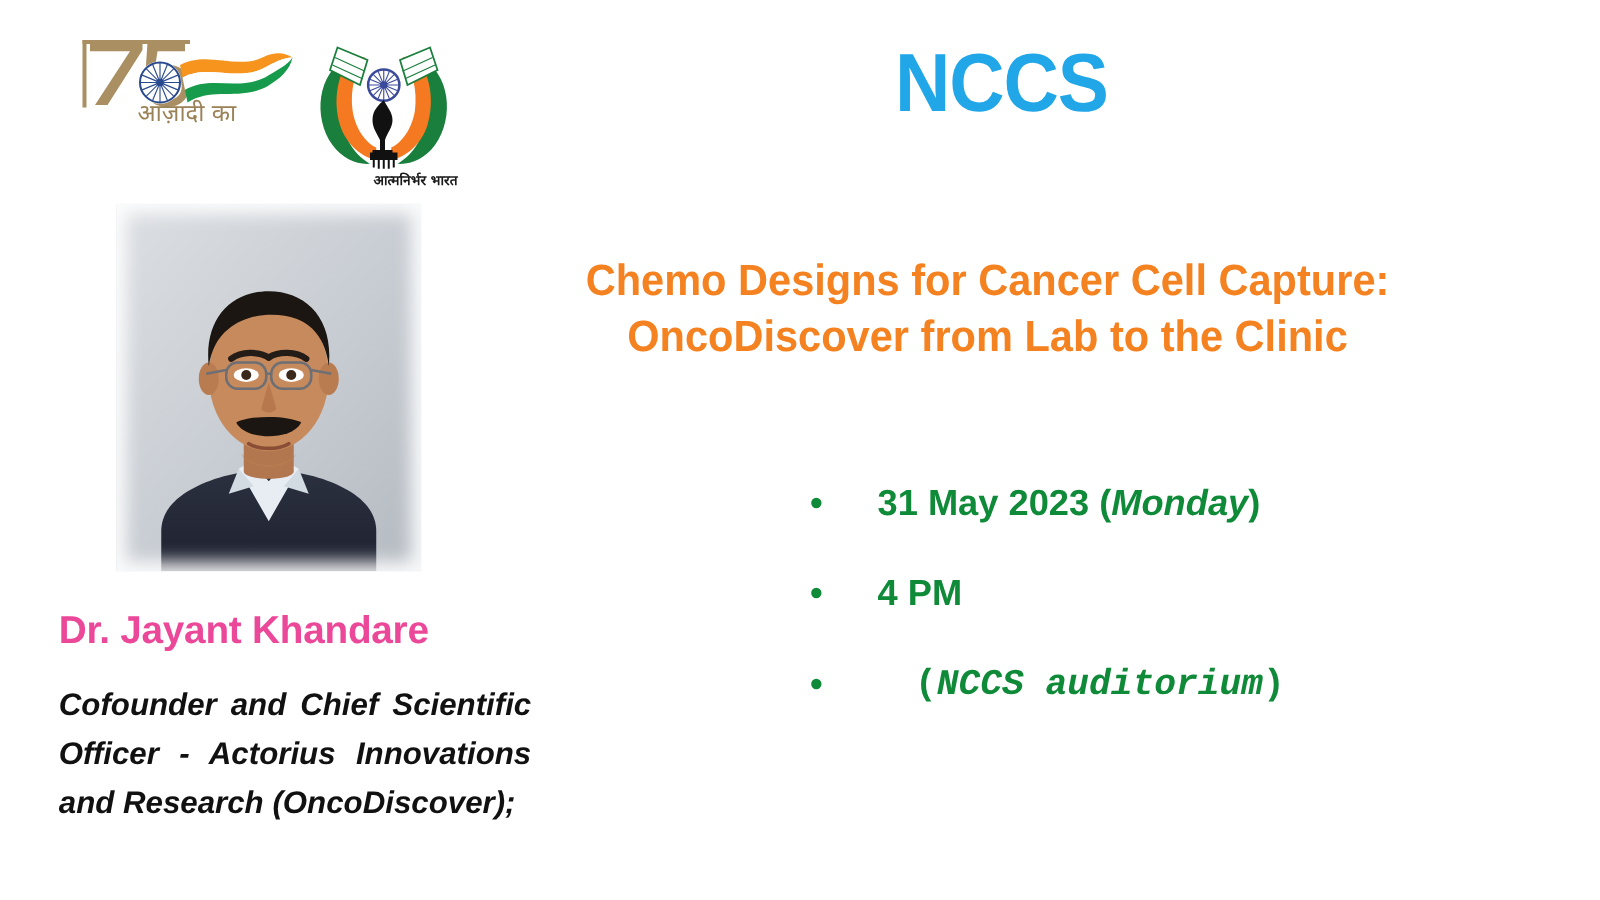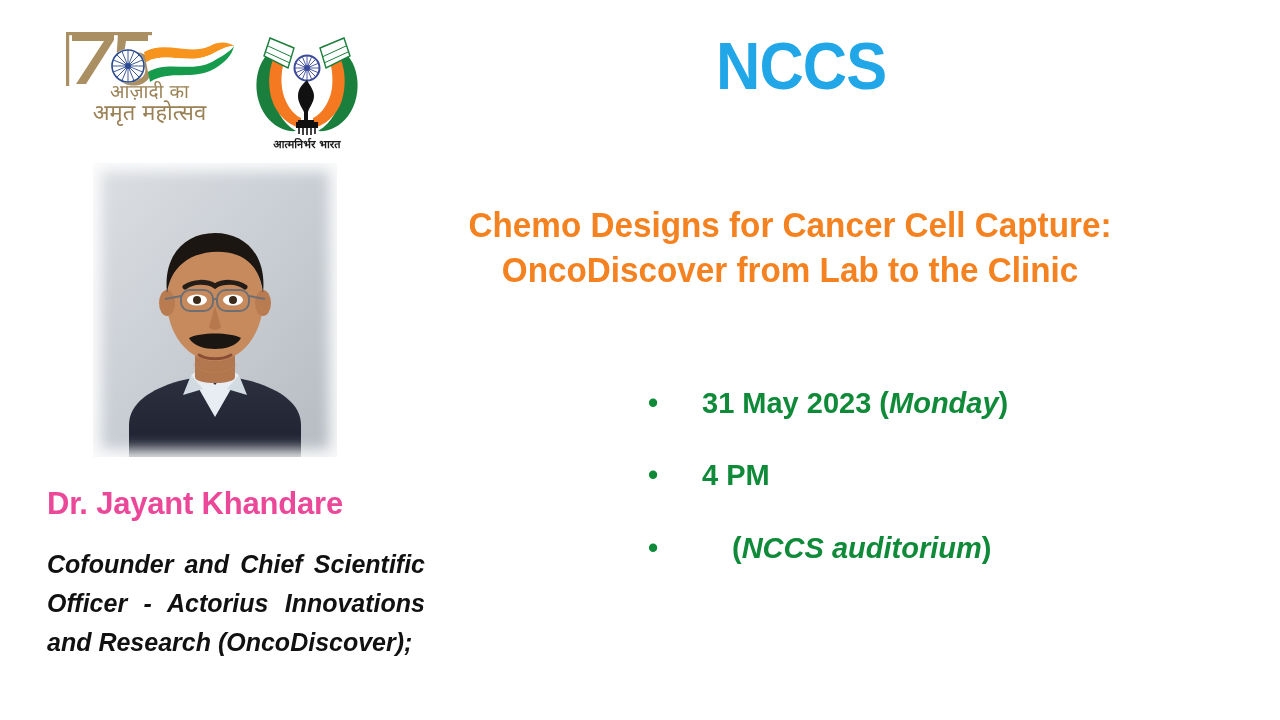--- a/index.html
+++ b/index.html
@@ -60,21 +60,21 @@
   }
   #aatm-mark {
     position: absolute;
     left: 0; top: 0;
     width: 118px; height: 116px;
   }
   #aatm-text {
     position: absolute;
     left: 0; top: 112px;
     width: 118px;
-    text-align: center;
+    text-align: right;
     color: #1a1a1a;
     font-family: "DejaVu Sans", sans-serif;
     font-size: 11px;
     font-weight: bold;
   }
 
   
   #nccs-logo {
     position: absolute;
     left: 716px;
@@ -174,20 +174,21 @@
     position: absolute;
     left: 8px;
     top: 0;
     font-size: 29px;
     line-height: 1.25;
   }
   .detail-sub {
     display: block;
     margin-left: 30px;
     margin-top: 1px;
+    font-family: Liberation Mono, monospace;
   }
   .ital { font-style: italic; }
 </style>
 </head>
 <body>
 
 <div id="slide">
 
   <div id="logo-row">
 
@@ -213,21 +214,20 @@
           <line x1="51.2" y1="50.1" x2="80.8" y2="37.9"></line>
           <line x1="51.2" y1="37.9" x2="80.8" y2="50.1"></line>
         </g>
 
         <path d="M82 30 C104 18 126 34 148 24 C158 19 166 20 172 24 C164 24 158 28 148 33 C126 43 104 29 84 40 Z" fill="#f7941e"></path>
         <path d="M84 40 C104 29 126 43 148 33 C158 28 164 24 172 24 C168 30 160 34 150 40 C128 51 106 38 86 50 Z" fill="#ffffff"></path>
         <path d="M86 50 C106 38 128 51 150 40 C160 34 168 30 172 24 C170 34 162 41 152 47 C130 59 108 47 88 60 Z" fill="#169b4c"></path>
       </svg>
       <div id="azadi-text">
         <div id="azadi-line1">आज़ादी का</div>
-        <div id="azadi-line2">अमृत महोत्सव</div>
       </div>
     </div>
 
     <div id="aatm-logo">
       <svg id="aatm-mark" viewBox="0 0 118 116">
 
         <path d="M30 22 C6 34 2 70 18 92 C26 103 38 108 48 107 C34 99 26 84 26 68 C26 50 32 34 42 24 Z" fill="#1a7f3c"></path>
 
         <path d="M88 22 C112 34 116 70 100 92 C92 103 80 108 70 107 C84 99 92 84 92 68 C92 50 86 34 76 24 Z" fill="#1a7f3c"></path>
 

